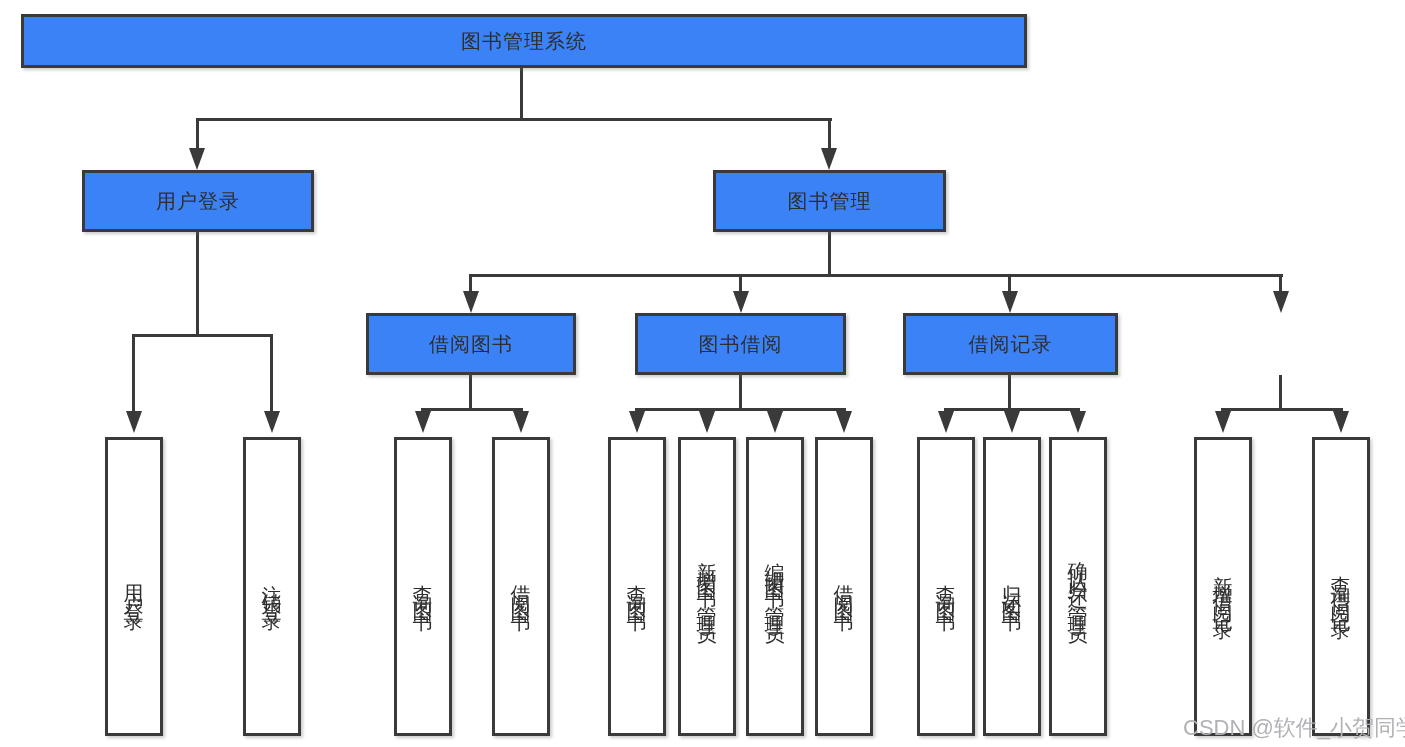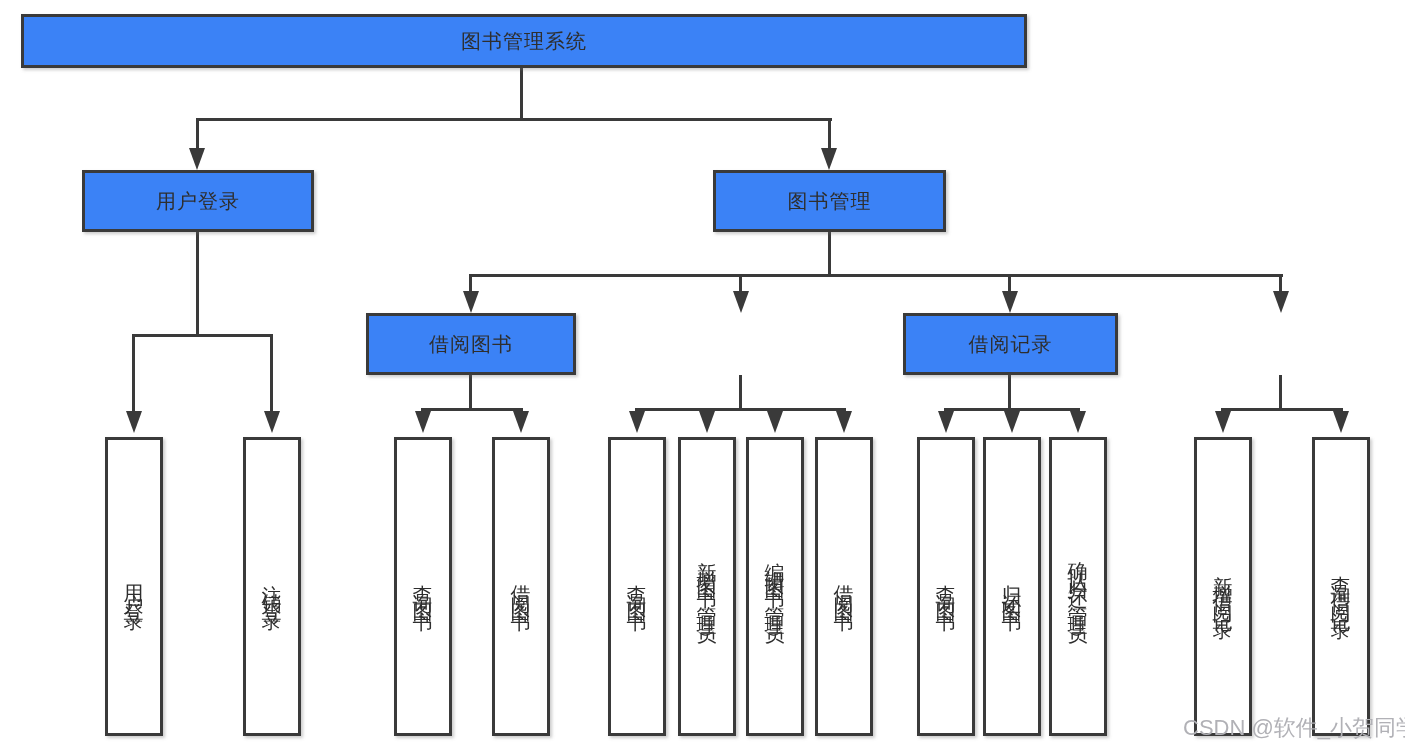--- a/index.html
+++ b/index.html
@@ -126,20 +126,23 @@
   <div class="box" style="left:82px;top:170px;width:232px;height:62px">
     <span>用户登录</span>
   </div>
   <div class="box" style="left:713px;top:170px;width:233px;height:62px">
     <span>图书管理</span>
   </div>
 
   <div class="box" style="left:366px;top:313px;width:210px;height:62px">
     <span>借阅图书</span>
   </div>
+  <div class="box" style="left:635px;top:313px;width:211px;height:62px">
+    <span>图书借阅</span>
+  </div>
   <div class="box" style="left:903px;top:313px;width:215px;height:62px">
     <span>借阅记录</span>
   </div>
 
   <div class="vbox" style="left:105px">
     <span>用户登录</span>
   </div>
   <div class="vbox" style="left:243px">
     <span>注销登录</span>
   </div>

